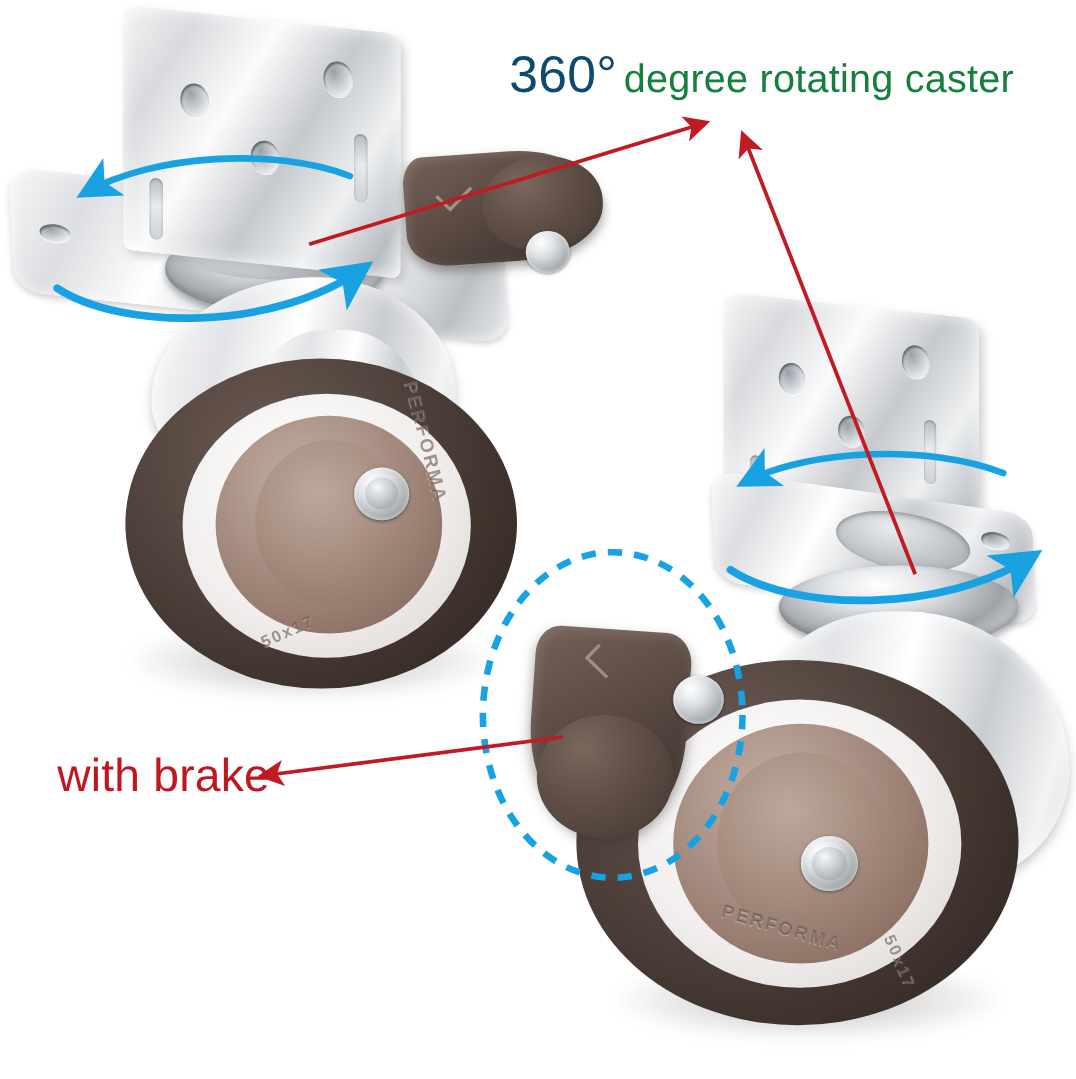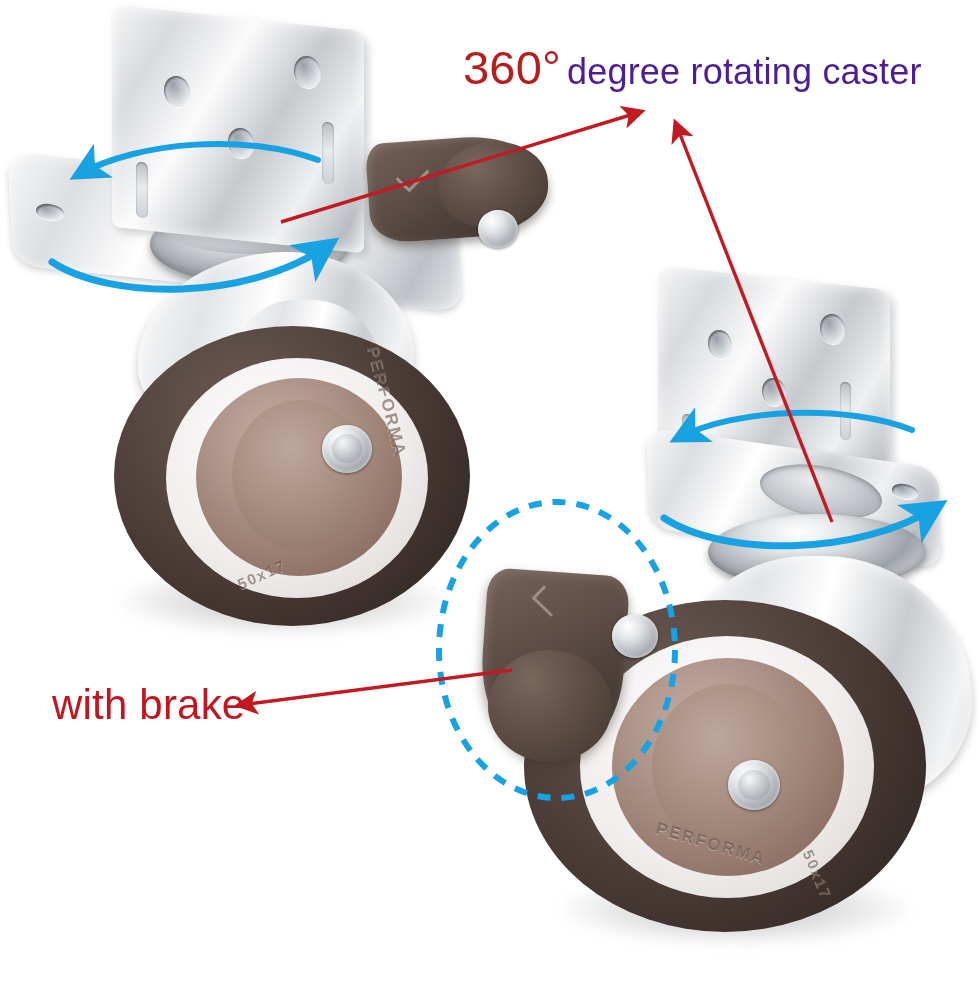--- a/index.html
+++ b/index.html
@@ -21,27 +21,27 @@
     position:absolute;
     white-space:nowrap;
     color:#b4121e;
     line-height:1;
     letter-spacing:.2px;
   }
   #title-wrap{ left:463px; top:44px; }
   #title-deg{
     font-size:47px;
     font-weight:400;
-    color:#b91c1c;
+    color:#0c4a6e;
     vertical-align:baseline;
   }
   #title-rest{
     font-size:36px;
     font-weight:400;
-    color:#4c1d95;
+    color:#15803d;
     margin-left:6px;
     vertical-align:baseline;
   }
   #brake-label{
     left:52px; top:684px;
     font-size:42px;
     font-weight:400;
     color:#c0161f;
   }
 

